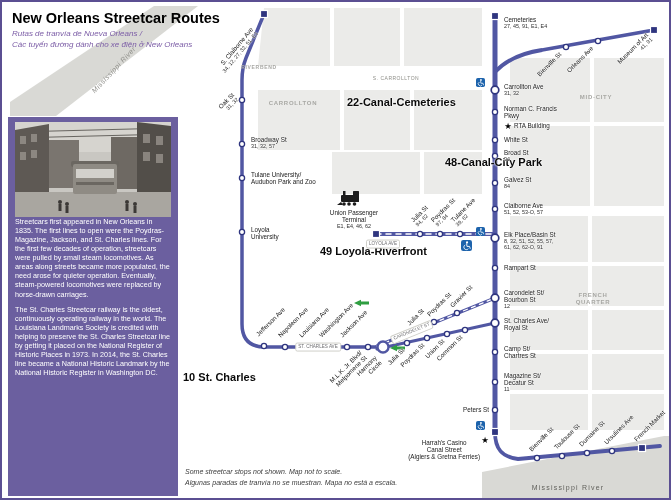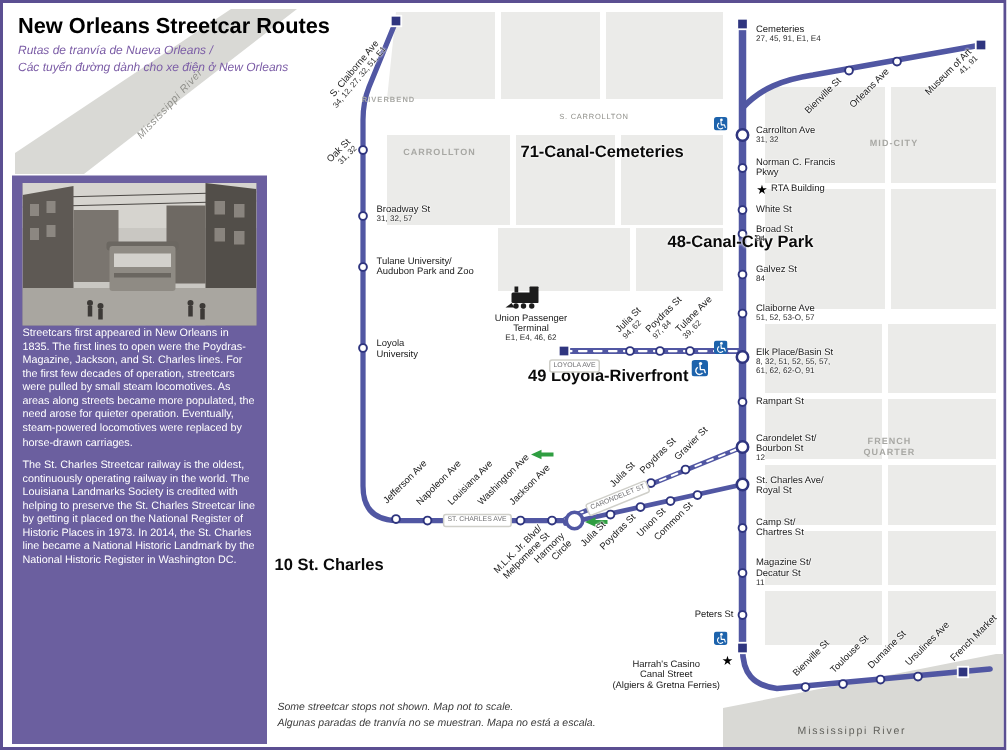--- a/index.html
+++ b/index.html
@@ -153,26 +153,26 @@
         <path d="M0 0 L7 -3.2 L7 -1.4 L15 -1.4 L15 1.4 L7 1.4 L7 3.2 Z"></path>
       </g>
       <g transform="translate(388,346)" fill="#2f9e41">
         <path d="M0 0 L7 -3.2 L7 -1.4 L15 -1.4 L15 1.4 L7 1.4 L7 3.2 Z"></path>
       </g>
     </g>
   </svg>
 
   <div id="label-layer">
       <div class="map-label a-s c-big" style="left: 345px; top: 100px; --r: 0deg;">
-        <div>71-Canal-Cemeteries</div>
+        <div>22-Canal-Cemeteries</div>
       </div>
       <div class="map-label a-s c-big" style="left: 399px; top: 160px; margin-left: 44px; --r: 0deg;">
         <div>48-Canal-City Park</div>
       </div>
-      <div class="map-label a-s c-big" style="left: 350px; top: 249px; --r: 0deg;">
+      <div class="map-label a-s c-big" style="left: 318px; top: 249px; --r: 0deg;">
         <div>49 Loyola-Riverfront</div>
       </div>
       <div class="map-label a-s c-big" style="left: 181px; top: 375px; --r: 0deg;">
         <div>10 St. Charles</div>
       </div>
       <div class="map-label a-e" style="left: 252px; top: 28px; --r: -50deg;">
         <div>S. Claiborne Ave</div>
         <div class="sub">34, 12, 27, 32, 51, E1</div>
       </div>
       <div class="map-label a-e" style="left: 233px; top: 94px; --r: -45deg;">

